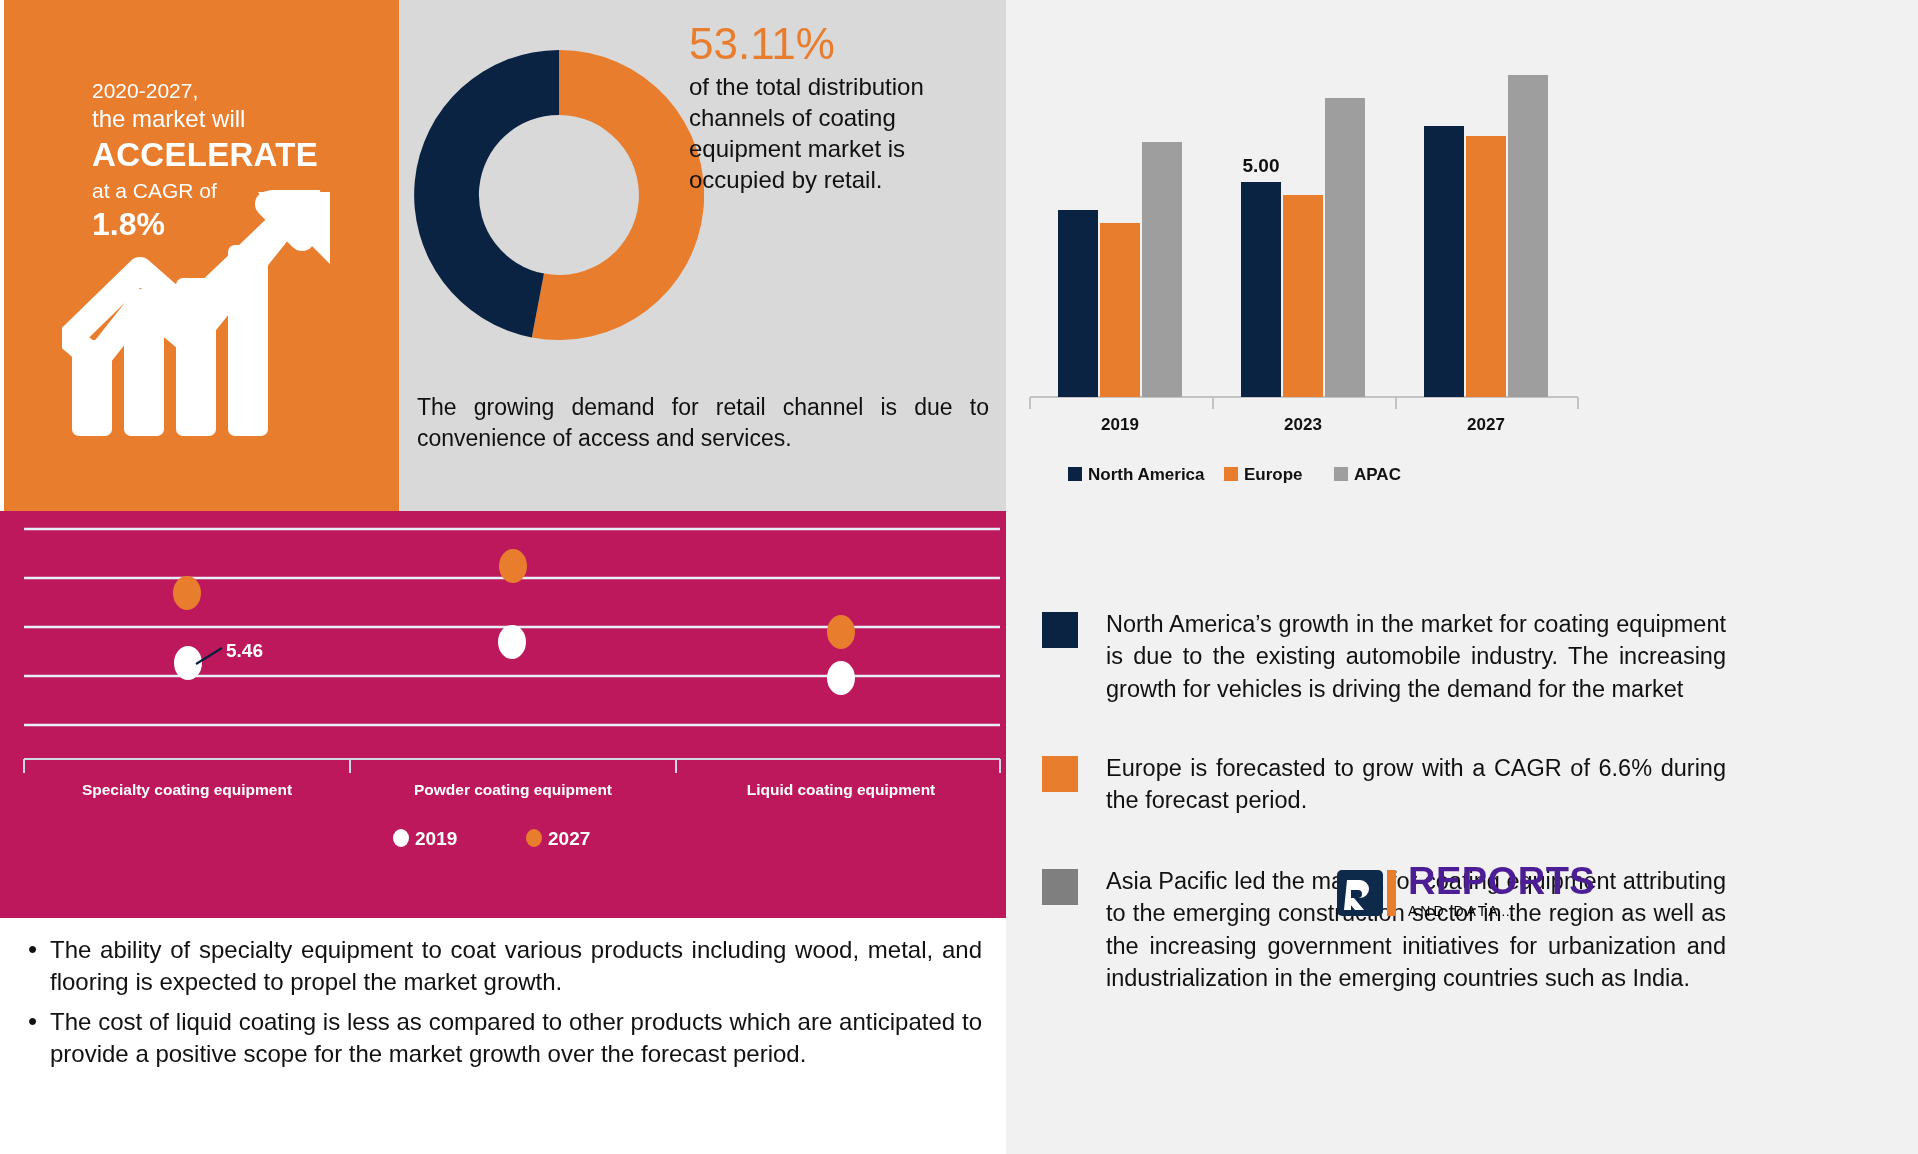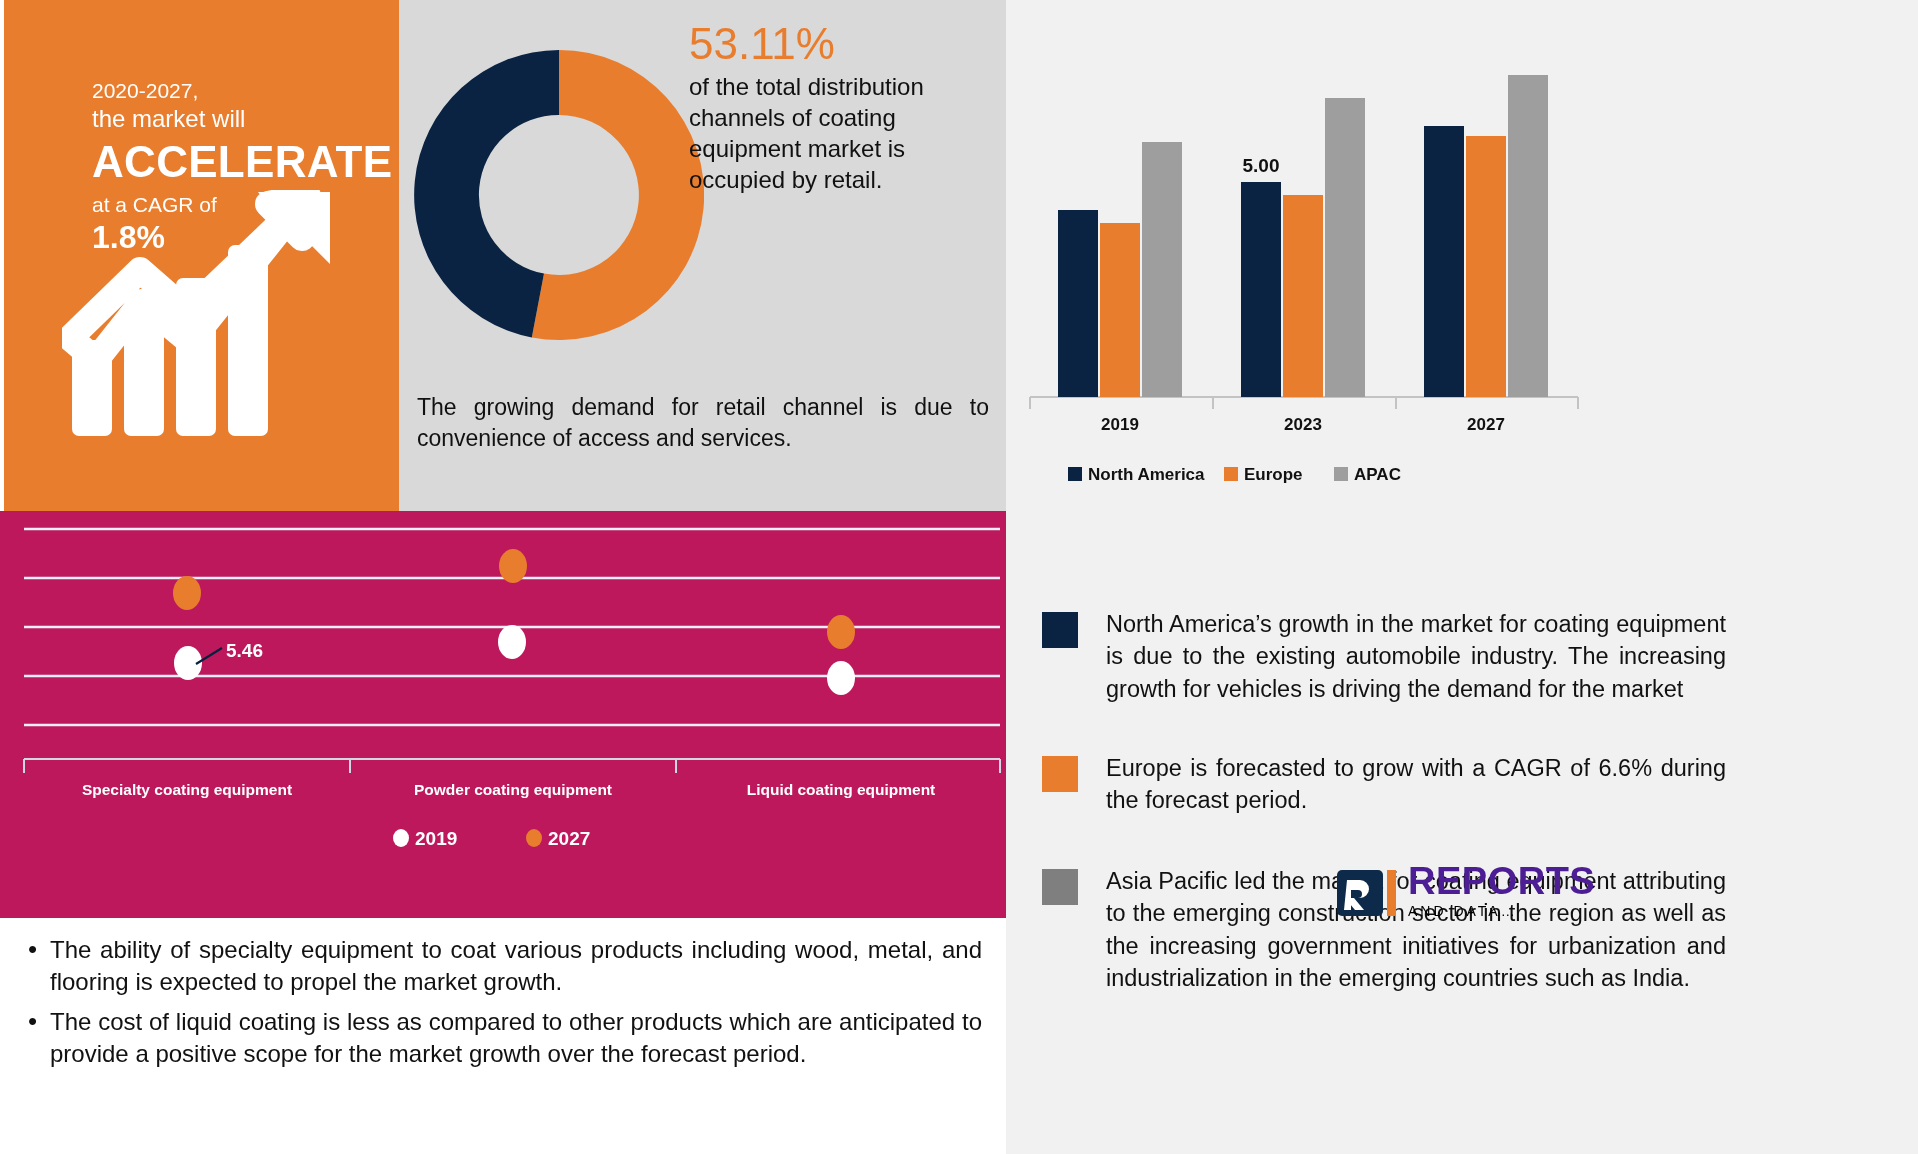--- a/index.html
+++ b/index.html
@@ -13,21 +13,21 @@
   .root { position:relative; width:1918px; height:1154px; }
 
   
   #accel-panel {
     position:absolute; left:4px; top:0; width:399px; height:511px;
     background:#e87d2e; color:#fff;
   }
   #accel-text { position:absolute; left:88px; top:78px; width:300px; line-height:1.22; }
   .accel-l1 { font-size:21px; }
   .accel-l2 { font-size:24px; }
-  .accel-big { font-size:44px; font-weight:bold; letter-spacing:.3px; margin-top:2px; }
+  .accel-big { font-size:33px; font-weight:bold; letter-spacing:.3px; margin-top:2px; }
   .accel-l4 { font-size:21px; margin-top:3px; }
   .accel-cagr { font-size:32px; font-weight:bold; margin-top:1px; }
   #accel-icon { position:absolute; left:58px; top:190px; width:290px; height:250px; }
 
   
   #donut-panel {
     position:absolute; left:399px; top:0; width:607px; height:511px;
     background:#d9d9d9;
     padding-left:16px;
   }

